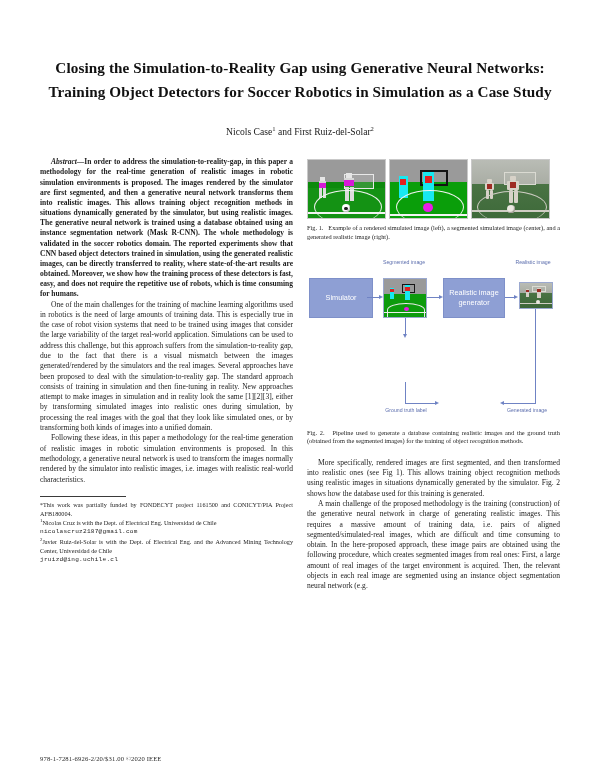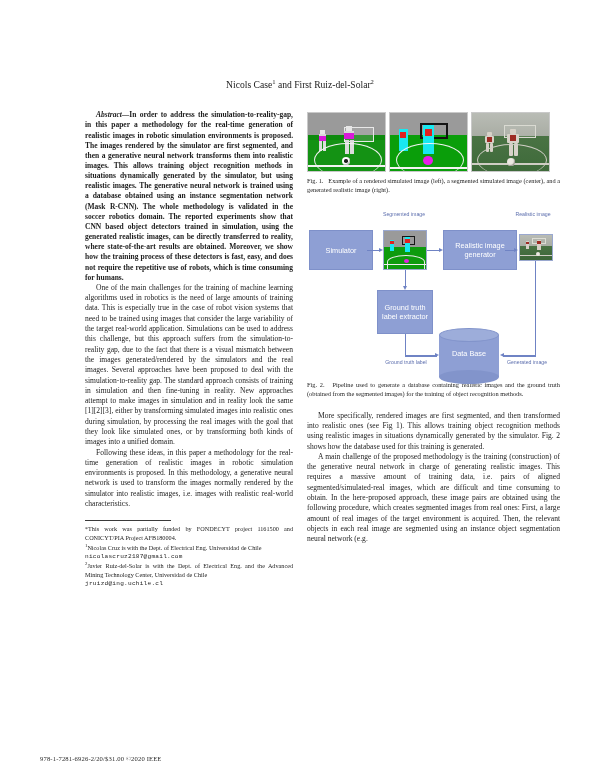--- a/index.html
+++ b/index.html
@@ -38,21 +38,21 @@
   }
   .authors sup { font-size: 6.6px; vertical-align: super; }
 
   
   .columns {
     display: flex;
     margin-top: 20px;
     gap: 14px;
   }
   .col { width: 253px; }
-  .col-left { position: relative; margin-left: 45px; }
+  .col-left { position: relative; }
 
   p {
     margin: 0;
     font-size: 7.55px;
     line-height: 1.365;
     text-align: justify;
     text-justify: inter-word;
     color: #1c1c1c;
   }
   p.indent { text-indent: 11px; }
@@ -242,20 +242,21 @@
     font-size:6.6px;
     color:#2a2a2a;
     letter-spacing:0.15px;
   }
 </style>
 </head>
 <body>
 
 <div class="page">
 
+  <h1 class="title">Closing the Simulation-to-Reality Gap using Generative Neural Networks: Training Object Detectors for Soccer Robotics in Simulation as a Case Study</h1>
 
   <div class="authors">
     <span>Nicols Case</span><sup>1</sup><span> and First Ruiz-del-Solar</span><sup>2</sup>
   </div>
 
   <div class="columns">
 
     <div class="col col-left">
 
       <p class="abstract"><span class="lead">Abstract—</span><span>In order to address the simulation-to-reality-gap, in this paper a methodology for the real-time generation of realistic images in robotic simulation environments is proposed. The images rendered by the simulator are first segmented, and then a generative neural network transforms them into realistic images. This allows training object recognition methods in situations dynamically generated by the simulator, but using realistic images. The generative neural network is trained using a database obtained using an instance segmentation network (Mask R-CNN). The whole methodology is validated in the soccer robotics domain. The reported experiments show that CNN based object detectors trained in simulation, using the generated realistic images, can be directly transferred to reality, where state-of-the-art results are obtained. Moreover, we show how the training process of these detectors is fast, easy, and does not require the repetitive use of robots, which is time consuming for humans.</span></p>
@@ -363,21 +364,21 @@
           <div style="position:absolute;left:21px;top:6px;width:5px;height:15px;background:#18e8f0;"></div>
           <div style="position:absolute;left:21px;top:8px;width:5px;height:4px;background:#e02020;"></div>
           <div style="position:absolute;left:3px;top:24px;width:38px;height:14px;border:1px solid #e9e9e9;border-bottom:0;border-radius:50% 50% 0 0;"></div>
           <div style="position:absolute;left:0;right:0;top:33px;height:1px;background:#eee;"></div>
           <div style="position:absolute;left:20px;top:28px;width:5px;height:4px;border-radius:50%;background:#e81ce8;"></div>
         </div>
 
         <div class="arrow" style="left:120px; top:41.5px; width:13px; height:1.2px;"></div>
         <div class="arrowhead ah-right" style="left:132px; top:39.5px;"></div>
 
-        <div class="dbox" style="left:136px; top:22px; width:74px; height:40px; padding:0 3px;">
+        <div class="dbox" style="left:136px; top:22px; width:62px; height:40px; padding:0 3px;">
           <span>Realistic image generator</span>
         </div>
 
         <div class="arrow" style="left:198px; top:41.5px; width:10px; height:1.2px;"></div>
         <div class="arrowhead ah-right" style="left:207px; top:39.5px;"></div>
 
         <div class="dlabel" style="left:204px; top:3px; width:44px;">
           <span>Realistic image</span>
         </div>
         <div class="minithumb" style="left:212px; top:26px; width:34px; height:27px;">
@@ -388,46 +389,37 @@
           <div style="position:absolute;left:6px;top:7px;width:3px;height:2px;background:#9d2b23;"></div>
           <div style="position:absolute;left:17px;top:5px;width:4px;height:10px;background:#d5d0c6;"></div>
           <div style="position:absolute;left:17px;top:6px;width:4px;height:3px;background:#9d2b23;"></div>
           <div style="position:absolute;left:0;right:0;top:20px;height:1px;background:#cfcdc4;"></div>
           <div style="position:absolute;left:16px;top:17px;width:4px;height:4px;border-radius:50%;background:#ece9e2;"></div>
         </div>
 
         <div class="arrow" style="left:97.5px; top:62px; width:1.2px; height:17px;"></div>
         <div class="arrowhead ah-down" style="left:95.5px; top:78px;"></div>
 
-        <div class="dbox" style="left:70px; top:82px; width:56px; height:44px; padding:0 3px;">
-          <span>Ground truth label extractor</span>
-        </div>
 
         <div class="arrow" style="left:97.5px; top:126px; width:1.2px; height:22px;"></div>
         <div class="arrow" style="left:97.5px; top:147px; width:32px; height:1.2px;"></div>
         <div class="arrowhead ah-right" style="left:128px; top:145px;"></div>
 
         <div class="dlabel" style="left:78px; top:151px; width:42px;">
           <span>Ground truth label</span>
         </div>
 
         <div class="arrow" style="left:228px; top:53px; width:1.2px; height:95px;"></div>
         <div class="arrow" style="left:196px; top:147px; width:33px; height:1.2px;"></div>
         <div class="arrowhead ah-left" style="left:193px; top:145px;"></div>
 
         <div class="dlabel" style="left:196px; top:151px; width:48px;">
           <span>Generated image</span>
         </div>
 
-        <div class="cyl" style="left:132px; top:120px;">
-          <div class="body"></div>
-          <div class="bot"></div>
-          <div class="top"></div>
-          <div class="lbl">Data Base</div>
-        </div>
       </div>
 
       <p class="caption"><span class="lbl">Fig. 2.</span>&nbsp;&nbsp;&nbsp;<span>Pipeline used to generate a database containing realistic images and the ground truth (obtained from the segmented images) for the training of object recognition methods.</span></p>
 
       <p class="indent" style="margin-top:12px;">More specifically, rendered images are first segmented, and then transformed into realistic ones (see Fig 1). This allows training object recognition methods using realistic images in situations dynamically generated by the simulator. Fig. 2 shows how the database used for this training is generated.</p>
       <p class="indent">A main challenge of the proposed methodology is the training (construction) of the generative neural network in charge of generating realistic images. This requires a massive amount of training data, i.e. pairs of aligned segmented/simulated-real images, which are difficult and time consuming to obtain. In the here-proposed approach, these image pairs are obtained using the following procedure, which creates segmented images from real ones: First, a large amount of real images of the target environment is acquired. Then, the relevant objects in each real image are segmented using an instance object segmentation neural network (e.g.</p>
     </div>
   </div>
 
   <div class="footer">978-1-7281-6926-2/20/$31.00 ©2020 IEEE</div>

